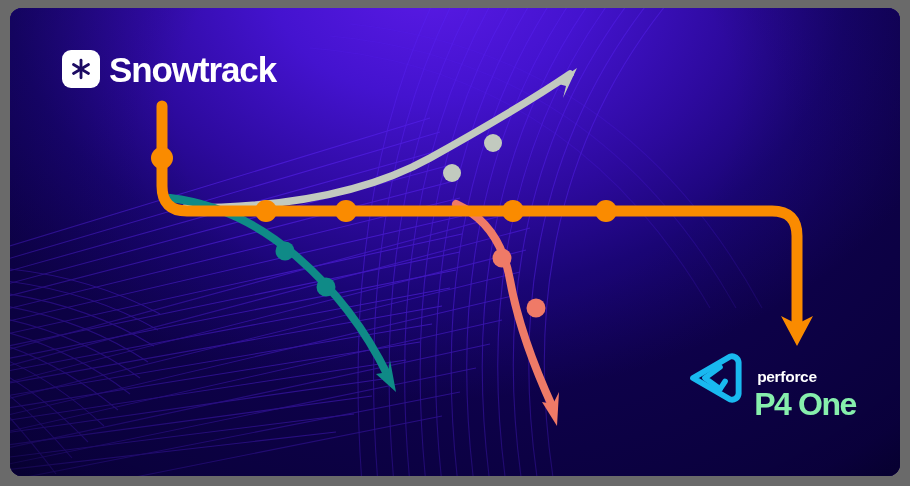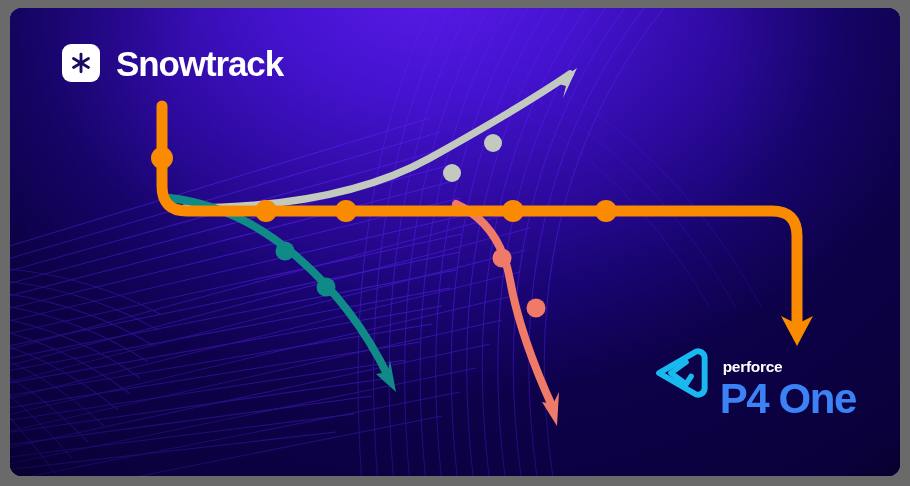--- a/index.html
+++ b/index.html
@@ -47,24 +47,24 @@
     position: absolute;
     left: 0; top: 0;
     width: 890px;
     height: 468px;
   }
 
   
   .snowtrack {
     position: absolute;
     left: 52px;
-    top: 36px;
+    top: 42px;
     display: flex;
     align-items: center;
-    gap: 16px;
+    gap: 9px;
   }
   .st-mark {
     width: 38px;
     height: 38px;
     border-radius: 9px;
     background: #ffffff;
     display: flex;
     align-items: center;
     justify-content: center;
   }
@@ -90,22 +90,22 @@
   .p4-brand {
     color: #ffffff;
     font-size: 15.5px;
     font-weight: bold;
     letter-spacing: -0.3px;
     line-height: 1;
     margin-bottom: 4px;
     margin-left: 3px;
   }
   .p4-product {
-    color: #3b82f6;
-    font-size: 42px;
+    color: #86efac;
+    font-size: 32px;
     font-weight: bold;
     letter-spacing: -1.4px;
     line-height: 1;
   }
 </style>
 </head>
 <body>
 
 <div class="frame">
   <div class="canvas">

